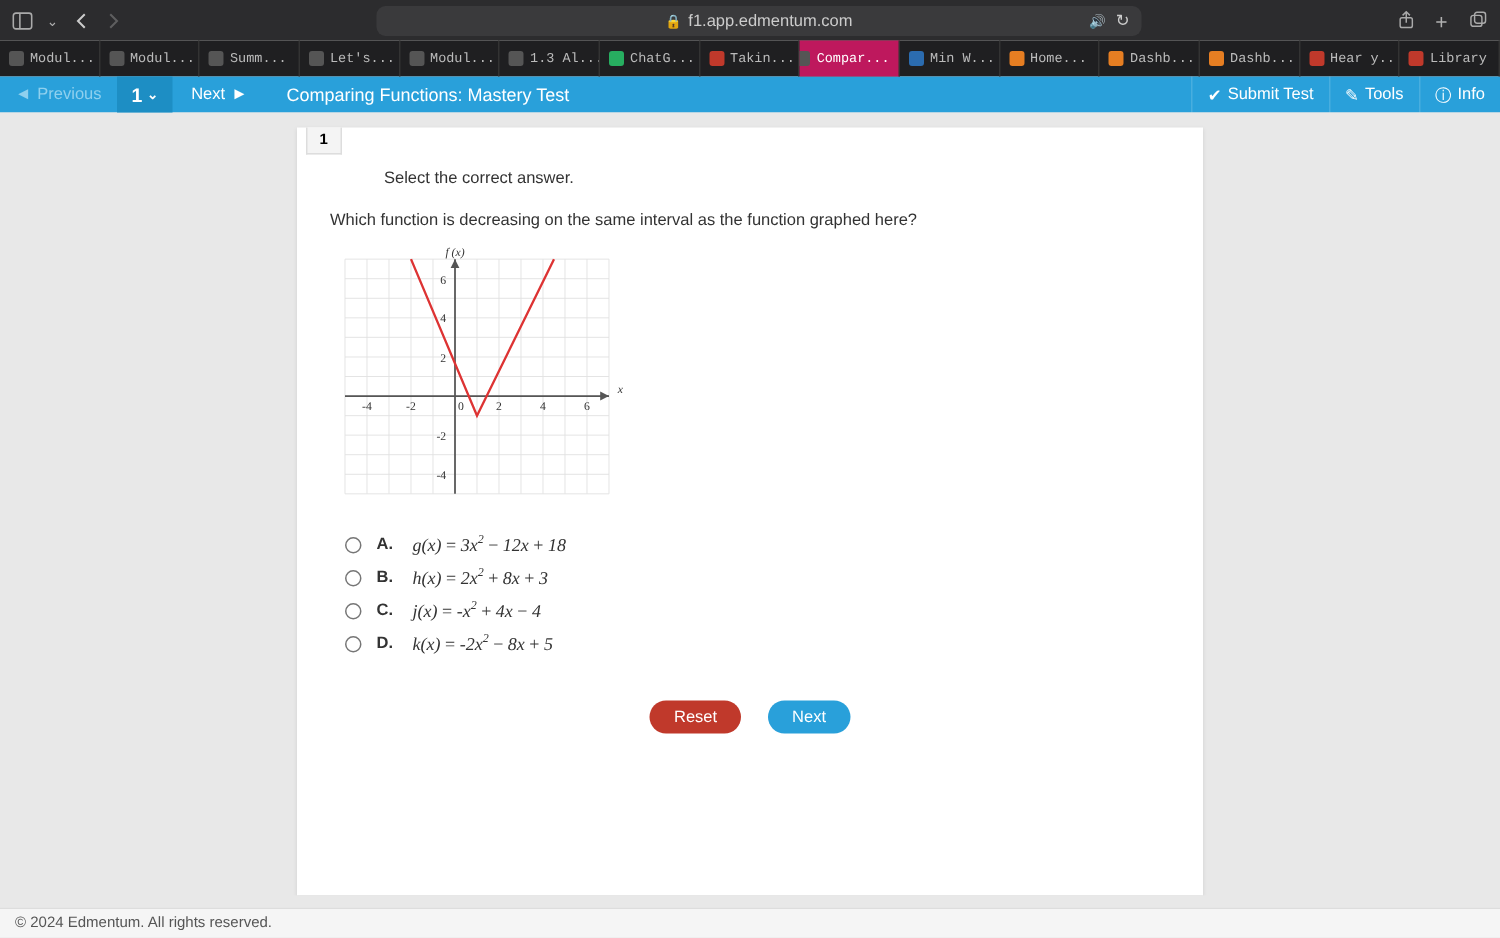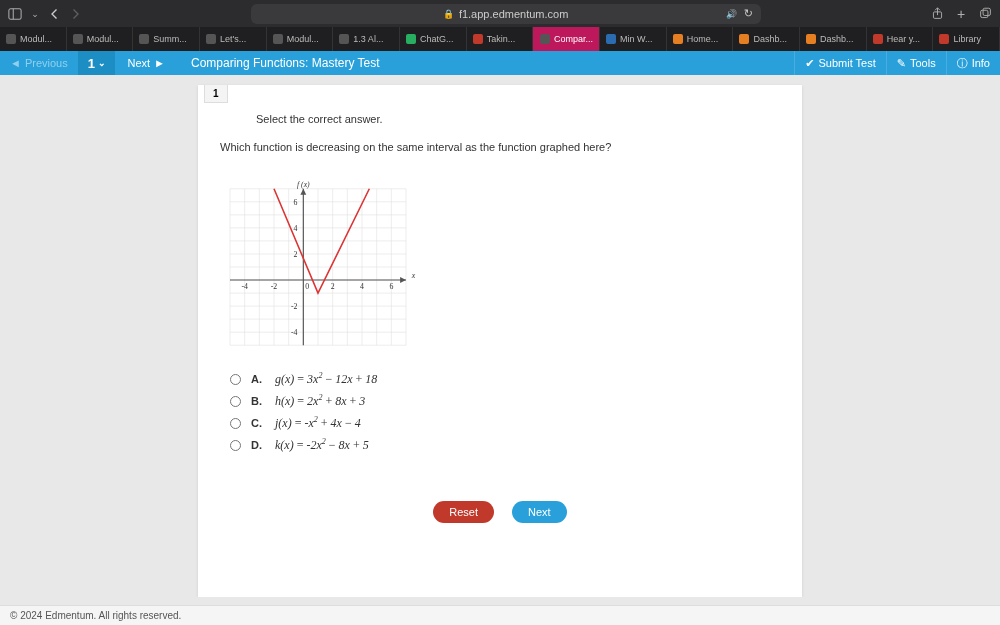--- a/index.html
+++ b/index.html
@@ -8,21 +8,21 @@
   
   .browser-top { background: #2c2c2e; height: 27px; display: flex; align-items: center; padding: 0 8px; color: #b0b0b0; font-size: 11px; }
   .bt-left { display: flex; align-items: center; gap: 6px; }
   .bt-icon { width: 14px; height: 14px; display: inline-flex; align-items: center; justify-content: center; }
   .bt-center { flex: 1; display: flex; justify-content: center; align-items: center; }
   .url-bar { background: #3a3a3c; border-radius: 6px; width: 510px; height: 20px; display: flex; align-items: center; justify-content: center; gap: 4px; color: #ccc; font-size: 11px; position: relative; }
   .url-right { position: absolute; right: 8px; display: flex; gap: 6px; align-items: center; }
   .bt-right { display: flex; align-items: center; gap: 10px; }
   
   
-  .tab-bar { background: #1f1f21; height: 24px; display: flex; align-items: stretch; font-size: 9px; color: #bbb; }
+  .tab-bar { background: #1f1f21; height: 24px; display: flex; align-items: stretch; font-size: 9px; color: #bbb; font-family: Liberation Mono, monospace; }
   .tab { flex: 1; border-right: 1px solid #333; display: flex; align-items: center; padding: 0 6px; gap: 4px; overflow: hidden; white-space: nowrap; }
   .tab.active { background: #be185d; color: #fff; justify-content: flex-end; }
   .tab-fav { width: 10px; height: 10px; background: #555; border-radius: 2px; flex-shrink: 0; display: inline-flex; align-items: center; justify-content: center; font-size: 7px; }
   .tab-fav.red { background: #c0392b; }
   .tab-fav.blue { background: #2b6cb0; }
   .tab-fav.grn { background: #27ae60; }
   .tab-fav.org { background: #e67e22; }
   
   
   .app-bar { background: #29a0da; height: 24px; display: flex; align-items: center; color: #fff; font-size: 11px; }
@@ -33,34 +33,34 @@
   .app-title { padding-left: 14px; font-size: 12px; }
   .app-right { margin-left: auto; display: flex; align-items: center; height: 100%; }
   .app-btn { padding: 0 10px; display: flex; align-items: center; gap: 4px; height: 100%; border-left: 1px solid rgba(255,255,255,0.15); }
   
   
   .content-wrap { width: 1000px; height: 522px; display: flex; justify-content: center; background: #e8e8e8; overflow: hidden; }
   .card { width: 604px; background: #fff; margin-top: 10px; box-shadow: 0 1px 3px rgba(0,0,0,0.1); position: relative; }
   .q-num-tab { position: absolute; top: 0; left: 6px; background: #f4f4f4; border: 1px solid #ddd; border-top: none; padding: 3px 8px; font-size: 10px; font-weight: bold; }
   .card-body { padding: 28px 22px 20px 22px; font-size: 11px; color: #333; }
   .q-instr { margin-bottom: 16px; margin-left: 36px; }
-  .q-text { margin-bottom: 26px; }
+  .q-text { margin-bottom: 10px; }
   
   .graph { width: 196px; height: 176px; position: relative; margin-left: 0; margin-bottom: 16px; }
   .graph svg { width: 100%; height: 100%; }
   
   .choices { margin-left: 10px; }
   .choice { display: flex; align-items: center; gap: 10px; margin-bottom: 6px; font-size: 11px; }
   .choice input { width: 11px; height: 11px; }
   .choice .lbl { font-weight: bold; width: 14px; }
   .choice .expr { font-family: "Times New Roman", serif; font-style: italic; font-size: 12px; }
   .choice .expr .op { font-style: normal; }
   .choice .expr sup { font-size: 8px; }
   
-  .btn-row { display: flex; justify-content: center; gap: 18px; margin-top: 48px; }
+  .btn-row { display: flex; justify-content: center; gap: 18px; margin-top: 30px; }
   .btn { border: none; border-radius: 12px; padding: 5px 16px; color: #fff; font-size: 11px; cursor: pointer; }
   .btn-reset { background: #c0392b; }
   .btn-next { background: #29a0da; }
   
   .footer { position: absolute; bottom: 0; left: 0; width: 1000px; background: #f5f5f5; border-top: 1px solid #ddd; font-size: 10px; color: #555; padding: 4px 10px; }
 </style>
 </head>
 <body>
 
 <div class="browser-top">

